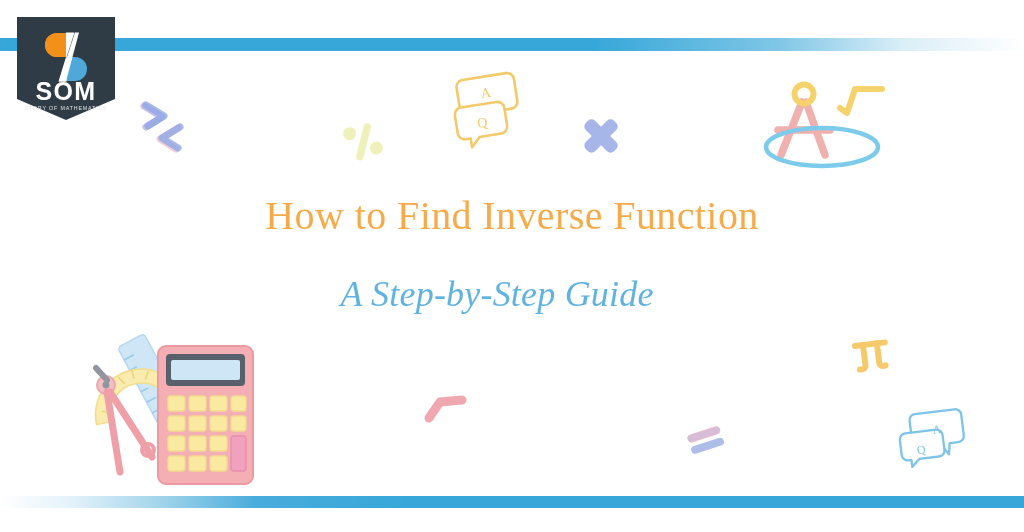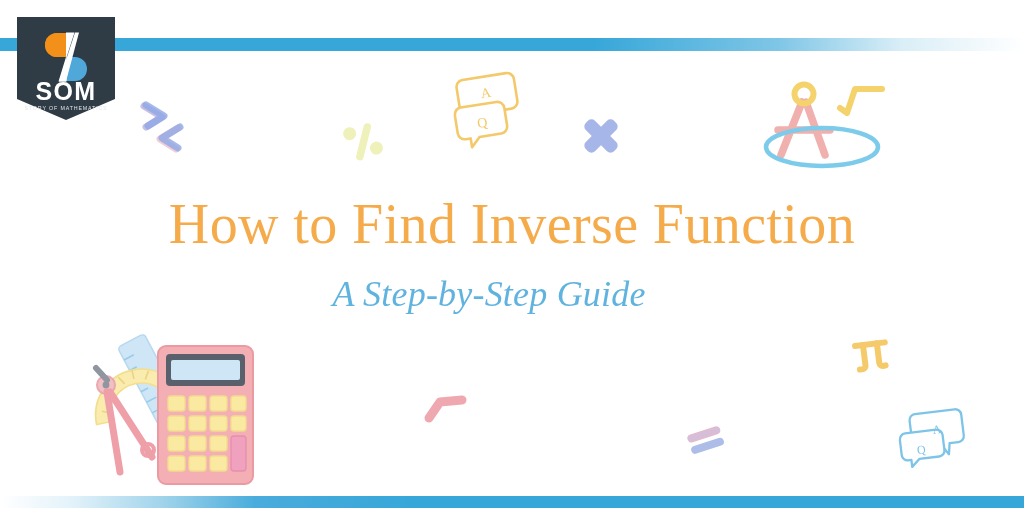--- a/index.html
+++ b/index.html
@@ -34,27 +34,27 @@
     width:116px; height:103px;
     z-index:6;
   }
   .logo svg{ display:block; }
 
   
   .title{
     position:absolute; left:0; top:192px; width:1024px;
     text-align:center;
     font-family:"Liberation Serif", serif;
-    font-size:56px; font-weight:400;
+    font-size:40px; font-weight:400;
     letter-spacing:0.4px;
     color:#F6AB4B;
     white-space:nowrap;
   }
   .subtitle{
-    position:absolute; left:0; top:273px; width:944px;
+    position:absolute; left:8px; top:273px; width:944px;
     text-align:center;
     font-family:"Liberation Serif", serif;
     font-style:italic; font-weight:400;
     font-size:36px;
     letter-spacing:0.2px;
     color:#5FB3DE;
     white-space:nowrap;
     padding-left:34px;
   }
 

